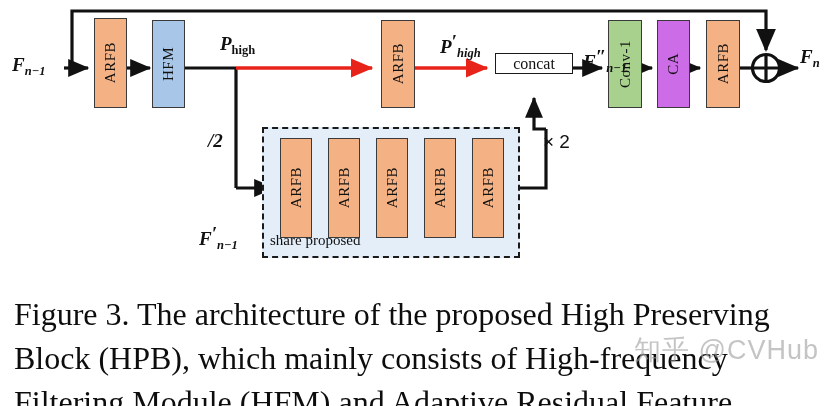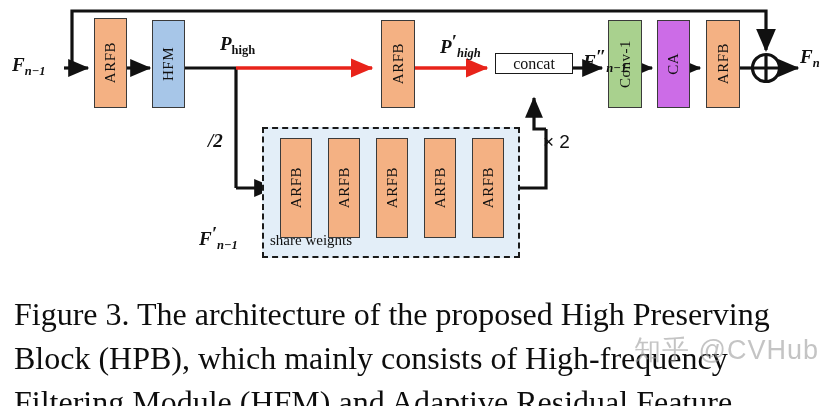--- a/index.html
+++ b/index.html
@@ -212,21 +212,21 @@
         <path d="M415,68 L487,68" marker-end="url(#ahr)"></path>
       </g>
 
       <g>
         <circle cx="766" cy="68" r="13.5" fill="#ffffff" stroke="#111" stroke-width="3.2"></circle>
         <path d="M753.5,68 L778.5,68 M766,55.5 L766,80.5" stroke="#111" stroke-width="3.2"></path>
       </g>
     </svg>
 
     <div class="shared-panel" style="left:262px; top:127px; width:258px; height:131px;"></div>
-    <div class="shared-label" style="left:270px; top:232px;">share weights</div>
+    <div class="shared-label" style="left:270px; top:232px;">share proposed</div>
 
     <div class="block orange" style="left:94px; top:18px; width:33px; height:90px;">
       <span class="vlabel">ARFB</span>
     </div>
 
     <div class="block blue" style="left:152px; top:20px; width:33px; height:88px;">
       <span class="vlabel">HFM</span>
     </div>
 
     <div class="block orange" style="left:381px; top:20px; width:34px; height:88px;">

